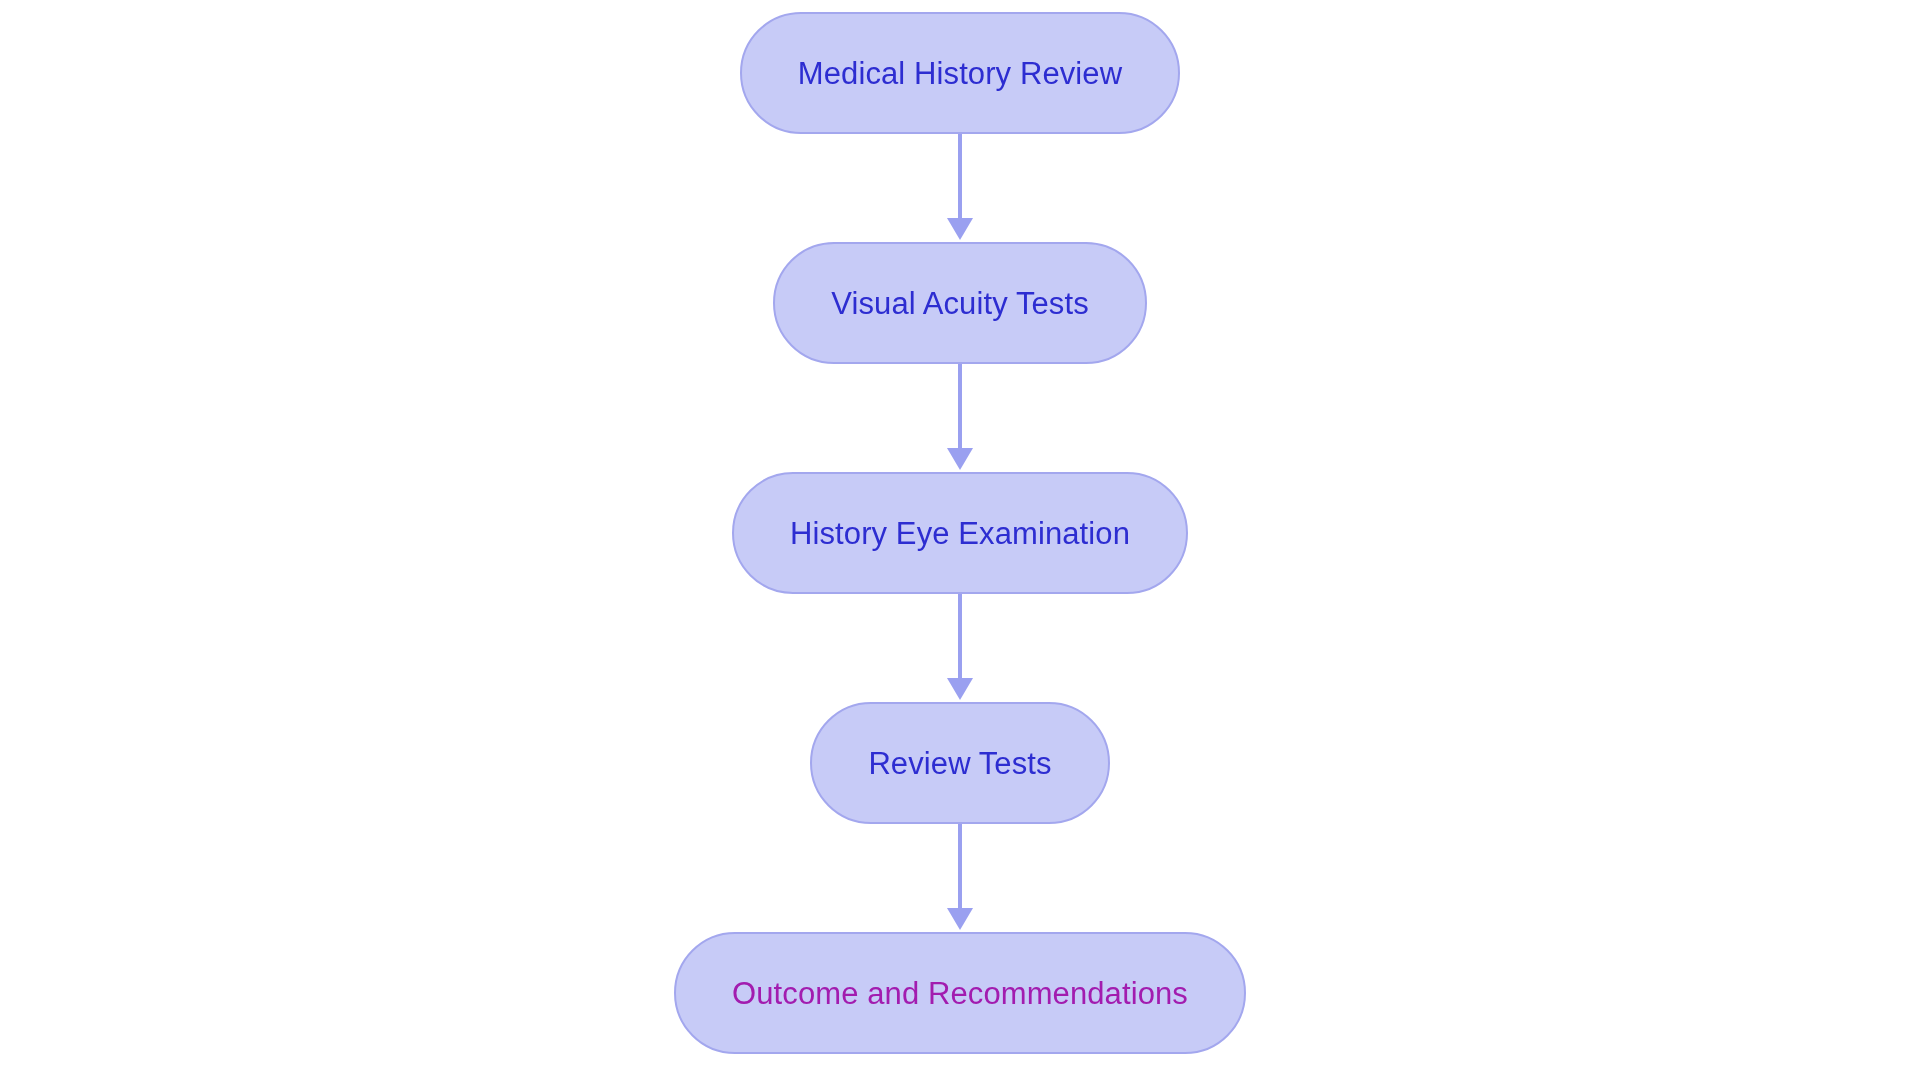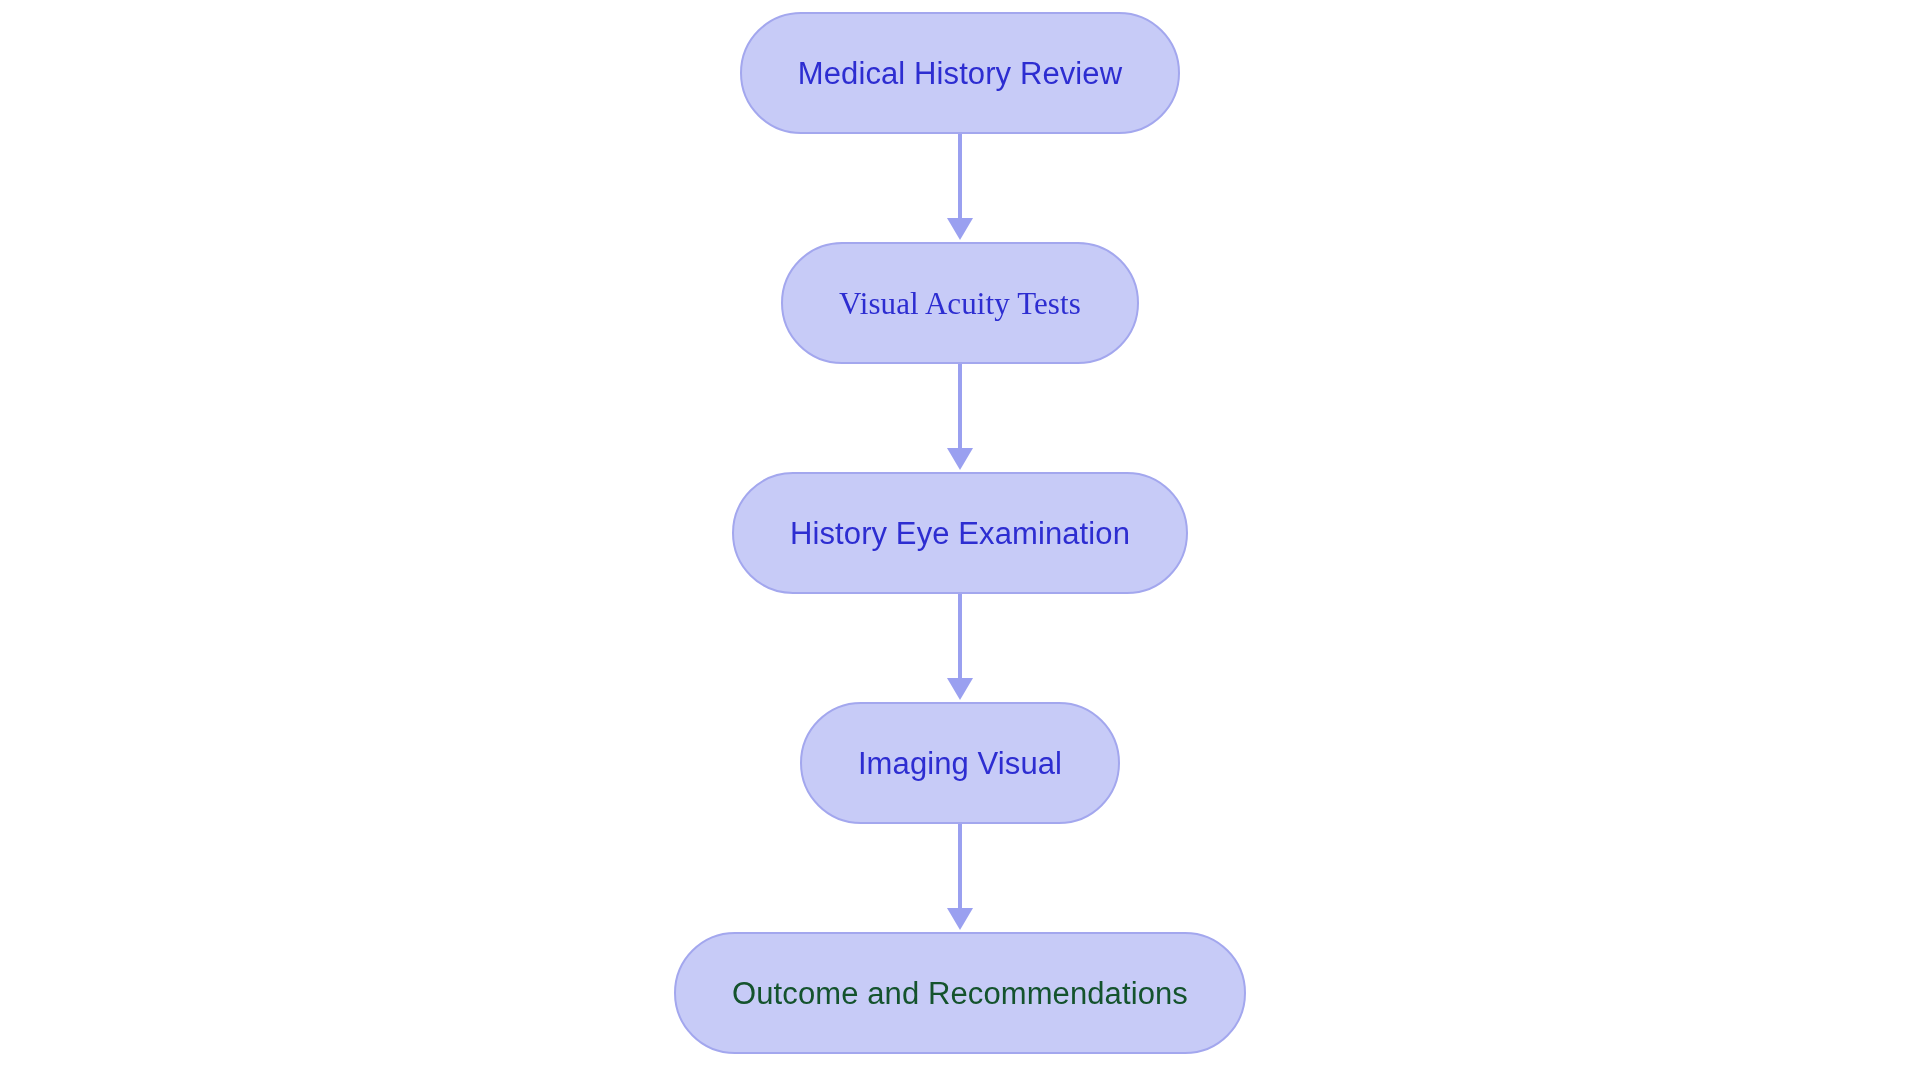--- a/index.html
+++ b/index.html
@@ -92,43 +92,43 @@
   <div class="flow-node" style="background: rgb(199, 203, 247); border-color: rgb(163, 167, 238);">
     <span class="flow-node-label" style="color: rgb(45, 45, 209);">Medical History Review</span>
   </div>
 
   <div class="flow-connector">
     <div class="flow-connector-line" style="background: rgb(154, 160, 240);"></div>
     <div class="flow-connector-arrowhead" style="border-top-color: rgb(154, 160, 240);"></div>
   </div>
 
   <div class="flow-node" style="background: rgb(199, 203, 247); border-color: rgb(163, 167, 238);">
-    <span class="flow-node-label" style="color: rgb(45, 45, 209); font-family: Liberation Serif, serif;">Visual Acuity Tests</span>
+    <span class="flow-node-label" style="color: rgb(45, 45, 209);">Visual Acuity Tests</span>
   </div>
 
   <div class="flow-connector">
     <div class="flow-connector-line" style="background: rgb(154, 160, 240);"></div>
     <div class="flow-connector-arrowhead" style="border-top-color: rgb(154, 160, 240);"></div>
   </div>
 
   <div class="flow-node" style="background: rgb(199, 203, 247); border-color: rgb(163, 167, 238);">
     <span class="flow-node-label" style="color: rgb(45, 45, 209);">History Eye Examination</span>
   </div>
 
   <div class="flow-connector">
     <div class="flow-connector-line" style="background: rgb(154, 160, 240);"></div>
     <div class="flow-connector-arrowhead" style="border-top-color: rgb(154, 160, 240);"></div>
   </div>
 
   <div class="flow-node" style="background: rgb(199, 203, 247); border-color: rgb(163, 167, 238);">
-    <span class="flow-node-label" style="color: rgb(45, 45, 209);">Imaging Visual</span>
+    <span class="flow-node-label" style="color: rgb(45, 45, 209);">Review Tests</span>
   </div>
 
   <div class="flow-connector">
     <div class="flow-connector-line" style="background: rgb(154, 160, 240);"></div>
     <div class="flow-connector-arrowhead" style="border-top-color: rgb(154, 160, 240);"></div>
   </div>
 
   <div class="flow-node" style="background: rgb(199, 203, 247); border-color: rgb(163, 167, 238);">
-    <span class="flow-node-label" style="color: #14532d;">Outcome and Recommendations</span>
+    <span class="flow-node-label" style="color: #a21caf;">Outcome and Recommendations</span>
   </div>
 
 </div>
 
 </body></html>

